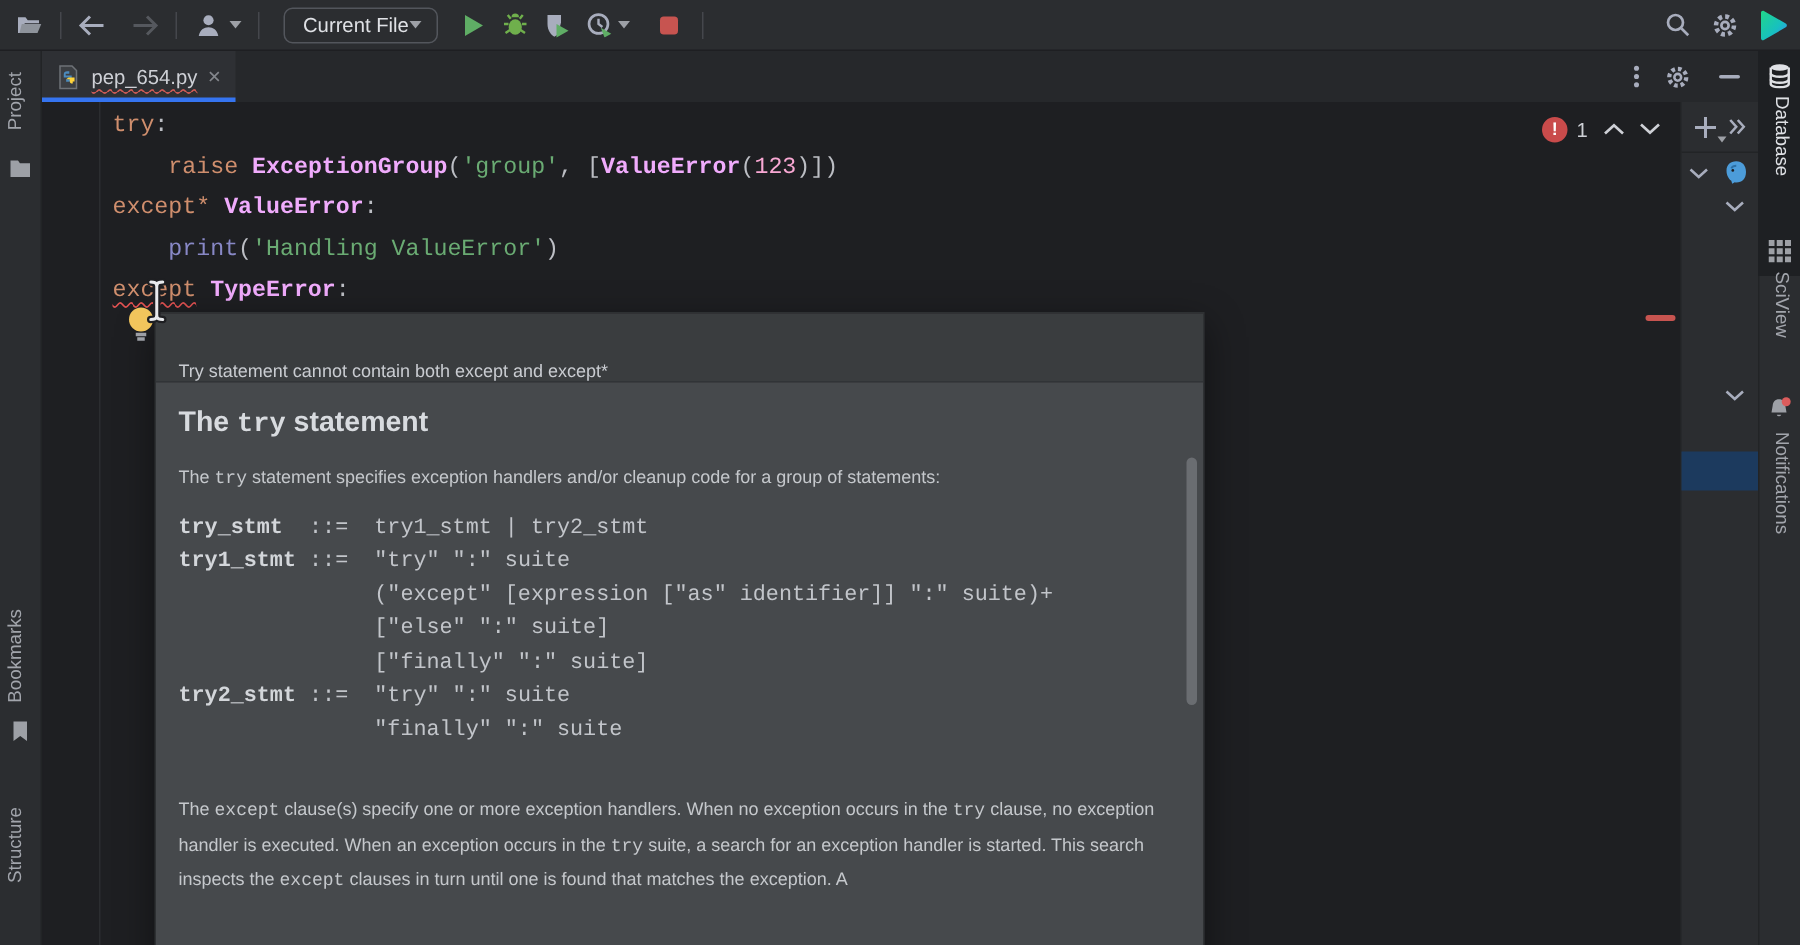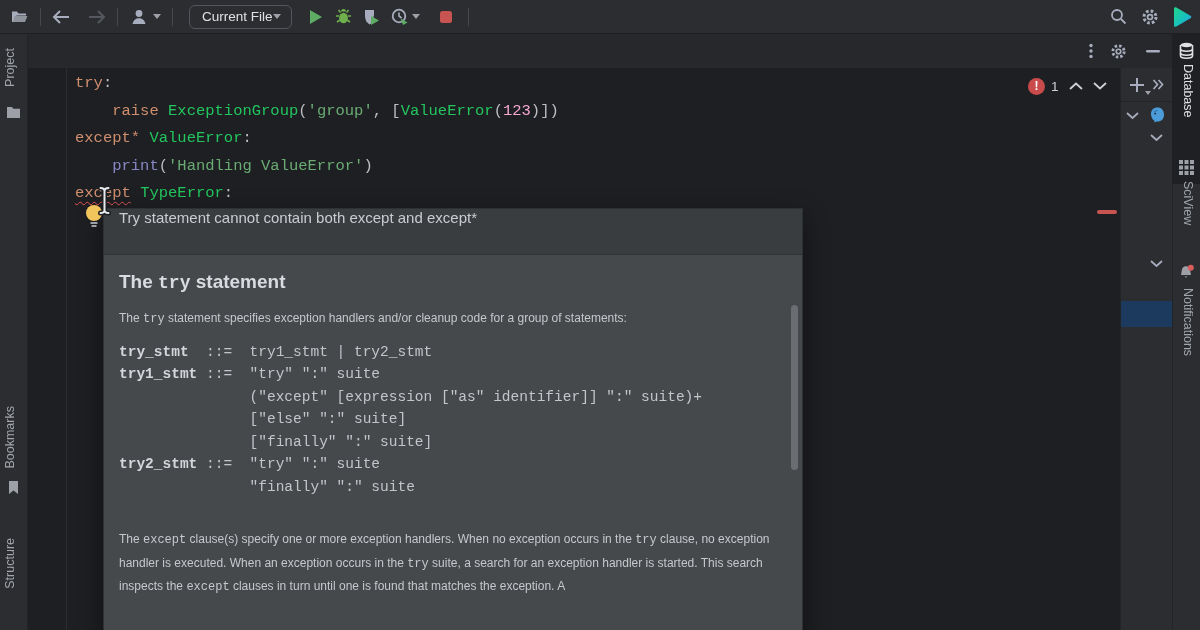--- a/index.html
+++ b/index.html
@@ -33,41 +33,41 @@
   #right-stripe { left:1172px; top:34px; width:28px; height:596px; background:#2B2D30; border-left:1px solid #222426; z-index:6; }
   .vlabel { font-size:12.5px; color:#A2A5AC; writing-mode:vertical-rl; white-space:nowrap; }
   .vlabel.up { transform:rotate(180deg); }
   #db-active-bg { left:1172px; top:34px; width:28px; height:150px; background:#1E2023; z-index:6; }
 
   
   #editor { left:29px; top:68px; width:1091px; height:562px; background:#1E1F22; z-index:1; }
   #gutter-line { left:66px; top:68px; width:1px; height:562px; background:#2B2D30; z-index:2; }
   #code { left:75px; top:70px; font-family:"Liberation Mono","DejaVu Sans Mono",monospace;
           font-size:15.5px; line-height:27.5px; white-space:pre; z-index:2; }
-  .tok-kw { color:#CF8E6D; } .tok-cl { color:#22c55e; } .tok-st { color:#6AAB73; }
+  .tok-kw { color:#CF8E6D; } .tok-cl { color:#f0abfc;font-weight:bold; } .tok-st { color:#6AAB73; }
   .tok-nu { color:#f9a8d4; } .tok-pl { color:#BCBEC4; } .tok-bi { color:#8888C6; }
   .tok-err { text-decoration:underline wavy #E35252 1px; text-underline-offset:4px; }
 
   #inspection-widget { left:1028px; top:76px; height:20px; display:flex; align-items:center; gap:10px; z-index:3; }
   #error-badge { width:17px; height:17px; border-radius:50%; background:#C94B4B; color:#fff; font-size:12px;
                  font-weight:bold; display:flex; align-items:center; justify-content:center; }
   #error-count { color:#CED0D6; font-size:13.5px; }
   #error-stripe-mark { left:1097px; top:210px; width:20px; height:4px; background:#C75450; border-radius:2px; z-index:3; }
 
   
   #db-panel { left:1120px; top:68px; width:52px; height:562px; background:#2B2D30; border-left:1px solid #222426; z-index:4; }
   #db-header { position:absolute; left:0; top:0; width:52px; height:34px; border-bottom:1px solid #222426;
                display:flex; align-items:center; justify-content:space-evenly; }
   #db-selected-row { position:absolute; left:0; top:233px; width:52px; height:26px; background:#1C3A5E; }
 
   
   #popup { left:103px; top:208px; width:700px; height:435px; z-index:20;
            box-shadow:0 8px 24px rgba(0,0,0,.45); border:1px solid #2E3133; }
   #popup-header { height:46px; background:#3A3D3F; border-bottom:1px solid #313437; display:flex;
-                  align-items:flex-start; padding:0 15px; color:#C9CCD1; font-size:15px; }
+                  align-items:flex-end; padding:0 15px; color:#C9CCD1; font-size:12px; }
   #popup-body { position:relative; height:389px; background:#46494C; padding:16px 24px 0 15px; overflow:hidden; }
   #popup-heading { font-size:19px; font-weight:bold; color:#D8DBDF; margin-bottom:14px; }
   #popup-heading .mono-inline { font-size:18px; }
   .doc-para { font-size:12px; line-height:22.5px; color:#C5C8CC; max-width:660px; }
   .mono-inline { font-family:"Liberation Mono","DejaVu Sans Mono",monospace; }
   #grammar { margin-top:10px; margin-bottom:30px; font-family:"Liberation Mono","DejaVu Sans Mono",monospace;
              font-size:14.5px; line-height:22.5px; color:#C2C5CA; white-space:pre; }
   .gram-bold { font-weight:bold; color:#D3D6DA; }
   #popup-scrollbar { position:absolute; right:4px; top:50px; width:7px; height:165px; background:#6A6D71; border-radius:4px; z-index:21; }
 
@@ -170,20 +170,30 @@
                 <stop offset="1" stop-color="#3E86F7"></stop>
           </linearGradient>
             </defs>
           <path d="M4 3.5c0-1 1-1.7 1.9-1.2l14.6 8.4c1 .55 1 1.95 0 2.5L5.9 21.7C5 22.2 4 21.5 4 20.5z" fill="url(#pcg)"></path>
         </svg>
       </div>
     </div>
   </div>
 
   <div id="tabbar" class="abs">
+    <div id="tab-active">
+      <svg width="17" height="17" viewBox="0 0 17 17">
+        <path d="M3 1h8l3 3v12H3z" fill="#3C3F43" stroke="#6E7277" stroke-width="1"></path>
+        <path d="M5.5 6.5c0-1.2 1-2 2.3-2h1.4v1.6H6.8v1.2h4v2.2c0 1.2-1 2-2.3 2H7.1v-1.6h2.4v-1.2h-4z" fill="#4B8BBE"></path>
+        <path d="M7.1 9.9h2.4v1.2c0 .9.7 1.6 1.6 1.6h.4v-1.4h1.2V8.7h-4z" fill="#FFD43B"></path>
+      </svg>
+      <span id="tab-label">pep_654.py</span>
+      <span class="tab-close">×</span>
+      <div class="underline"></div>
+    </div>
     <div id="tabbar-right">
       <svg width="4" height="16" viewBox="0 0 4 16">
           <circle cx="2" cy="2.5" r="1.7" fill="#A8ADBD"></circle>
           <circle cx="2" cy="8" r="1.7" fill="#A8ADBD"></circle>
           <circle cx="2" cy="13.5" r="1.7" fill="#A8ADBD"></circle>
         </svg>
       <svg width="17" height="17" viewBox="0 0 18 18" style="margin-left:8px;">
           <circle cx="9" cy="9" r="6" stroke="#A8ADBD" stroke-width="3" fill="none" stroke-dasharray="2.6 2.1"></circle>
           <circle cx="9" cy="9" r="2.4" stroke="#A8ADBD" stroke-width="1.8" fill="none"></circle>
         </svg>

